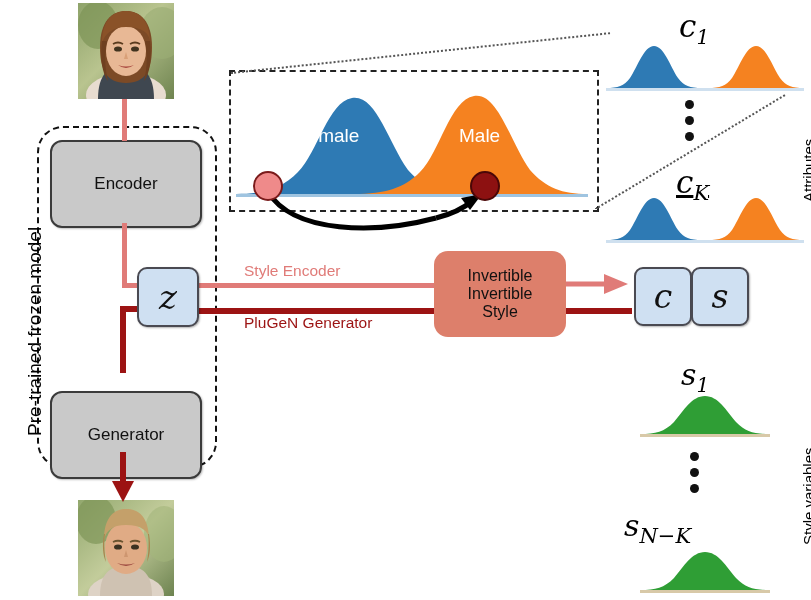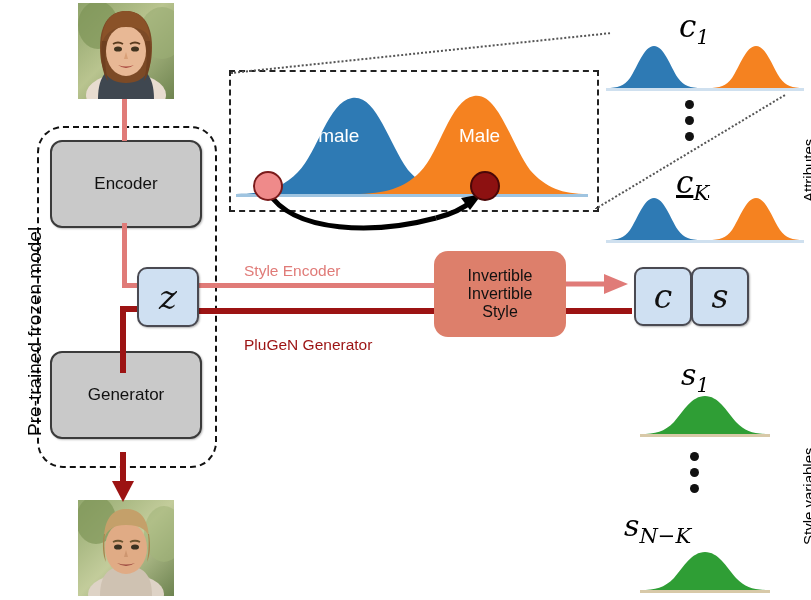--- a/index.html
+++ b/index.html
@@ -122,21 +122,21 @@
 </div>
 
 <div class="frozen" style="left:37px;top:126px;width:176px;height:338px;"></div>
 
 <div class="rotlabel" style="left:24px;top:436px;">Pre-trained frozen model</div>
 
 <div class="modelbox" style="left:50px;top:140px;width:148px;height:84px;">
   <span>Encoder</span>
 </div>
 
-<div class="modelbox" style="left:50px;top:351px;width:148px;height:84px;">
+<div class="modelbox" style="left:50px;top:391px;width:148px;height:84px;">
   <span>Generator</span>
 </div>
 
 <div class="zbox" style="left:137px;top:267px;width:58px;height:56px;">
   <span>z</span>
 </div>
 
 <div class="pipe pipe-enc" style="left:122px;top:99px;width:5px;height:42px;"></div>
 
 <div class="pipe pipe-enc" style="left:122px;top:223px;width:5px;height:63px;"></div>
@@ -147,21 +147,21 @@
 
 <svg class="abs" style="left:108px;top:452px;" width="32" height="52">
   <line x1="15" y1="0" x2="15" y2="34" stroke="#9c1313" stroke-width="6"></line>
   <polygon points="15,50 4,29 26,29" fill="#9c1313"></polygon>
 </svg>
 
 <div class="pipe pipe-enc" style="left:193px;top:283px;width:253px;height:5px;"></div>
 <div class="pipelabel lbl-enc" style="left:244px;top:262px;">Style Encoder</div>
 
 <div class="pipe pipe-gen" style="left:193px;top:308px;width:253px;height:6px;"></div>
-<div class="pipelabel lbl-gen" style="left:244px;top:336px;">PluGeN Generator</div>
+<div class="pipelabel lbl-gen" style="left:244px;top:314px;">PluGeN Generator</div>
 
 <div class="flowbox" style="left:434px;top:251px;width:132px;height:86px;">
   <div>
     <div>Invertible</div>
     <div>Invertible</div>
     <div>Style</div>
   </div>
 </div>
 
 <svg class="abs" style="left:550px;top:272px;" width="82" height="24">

